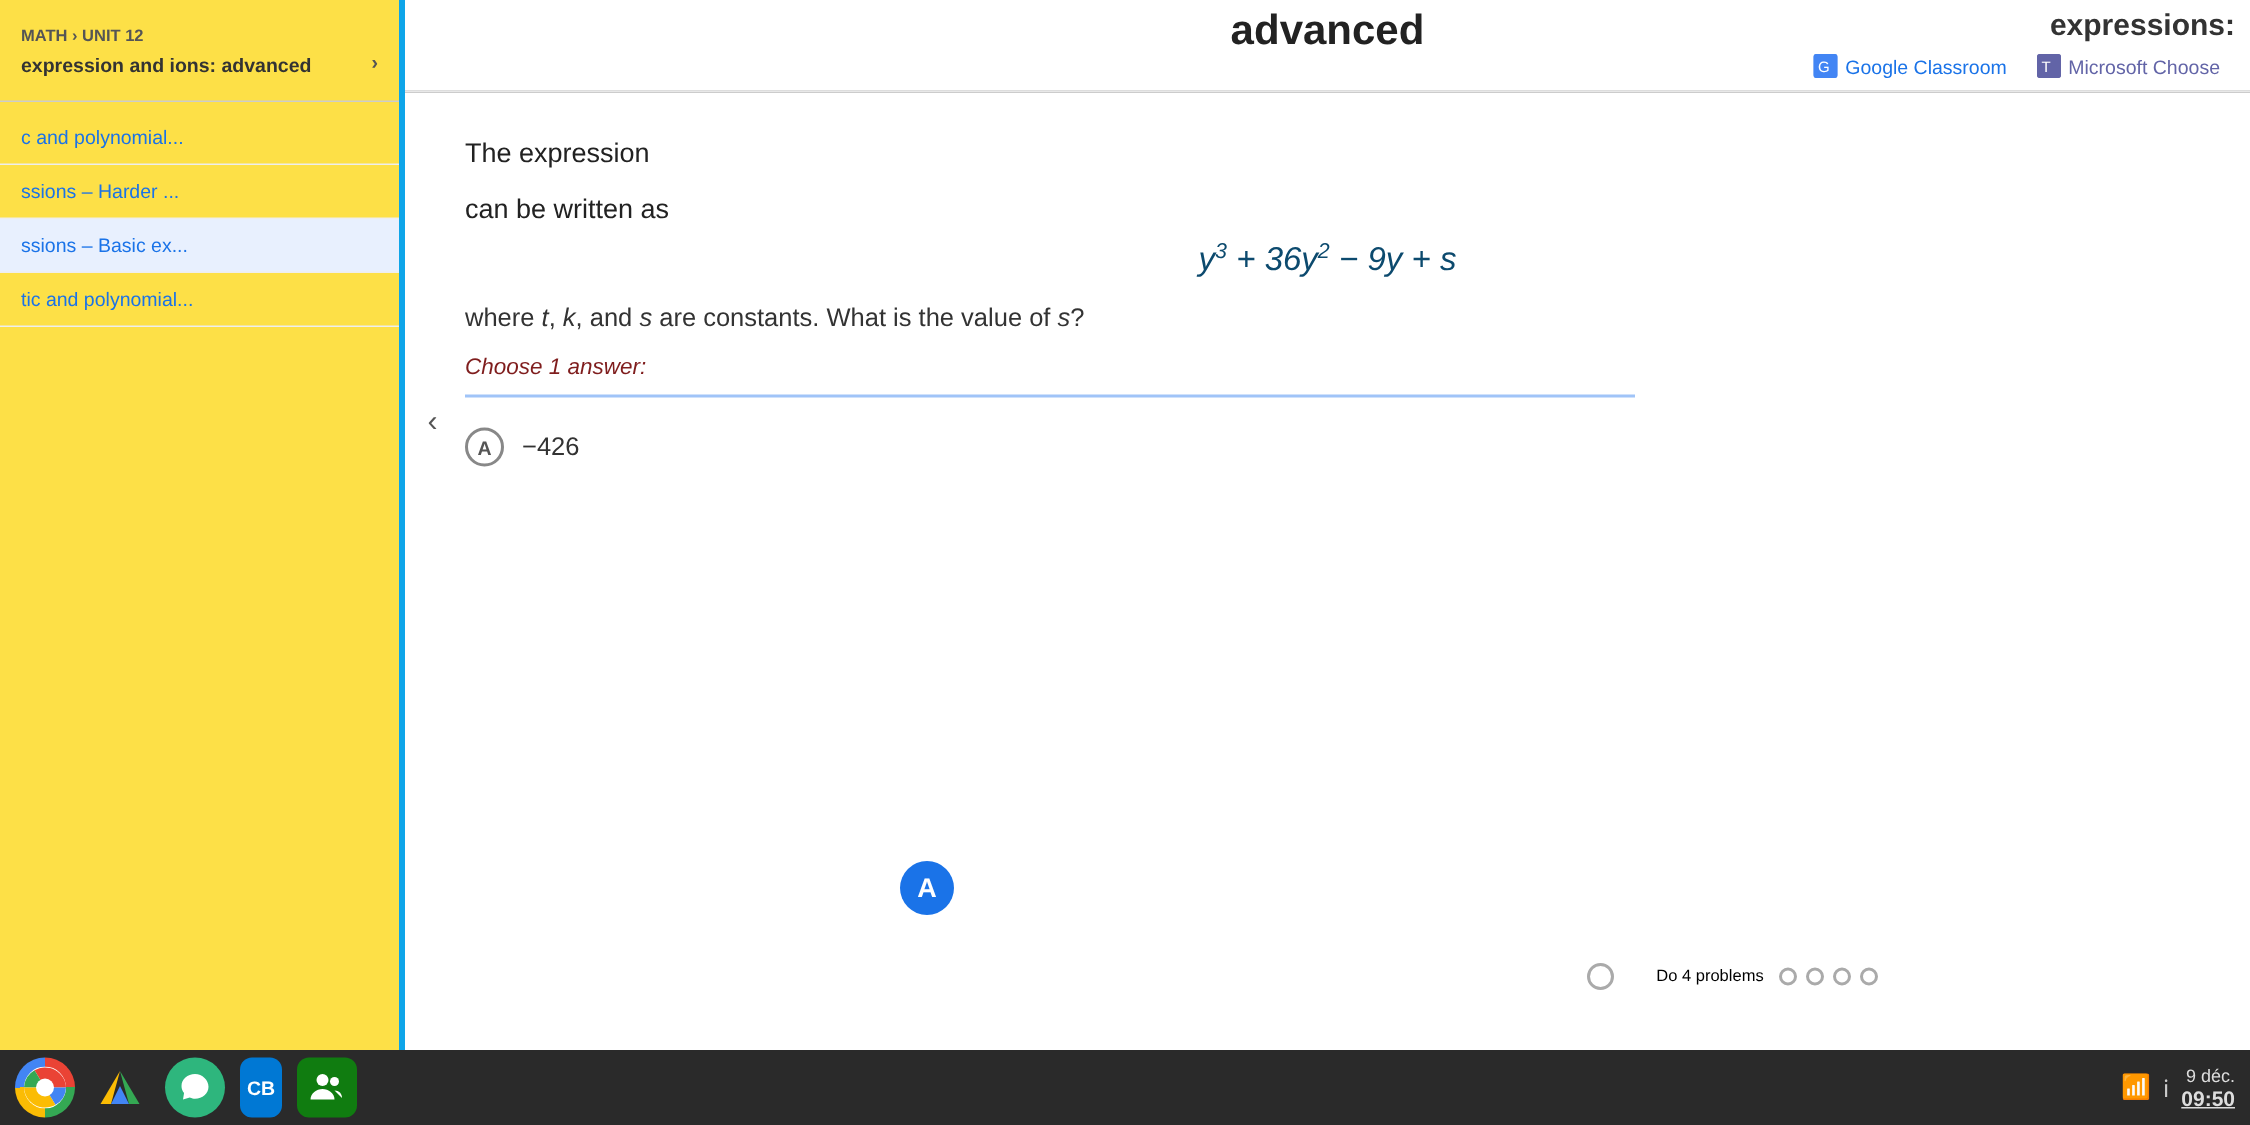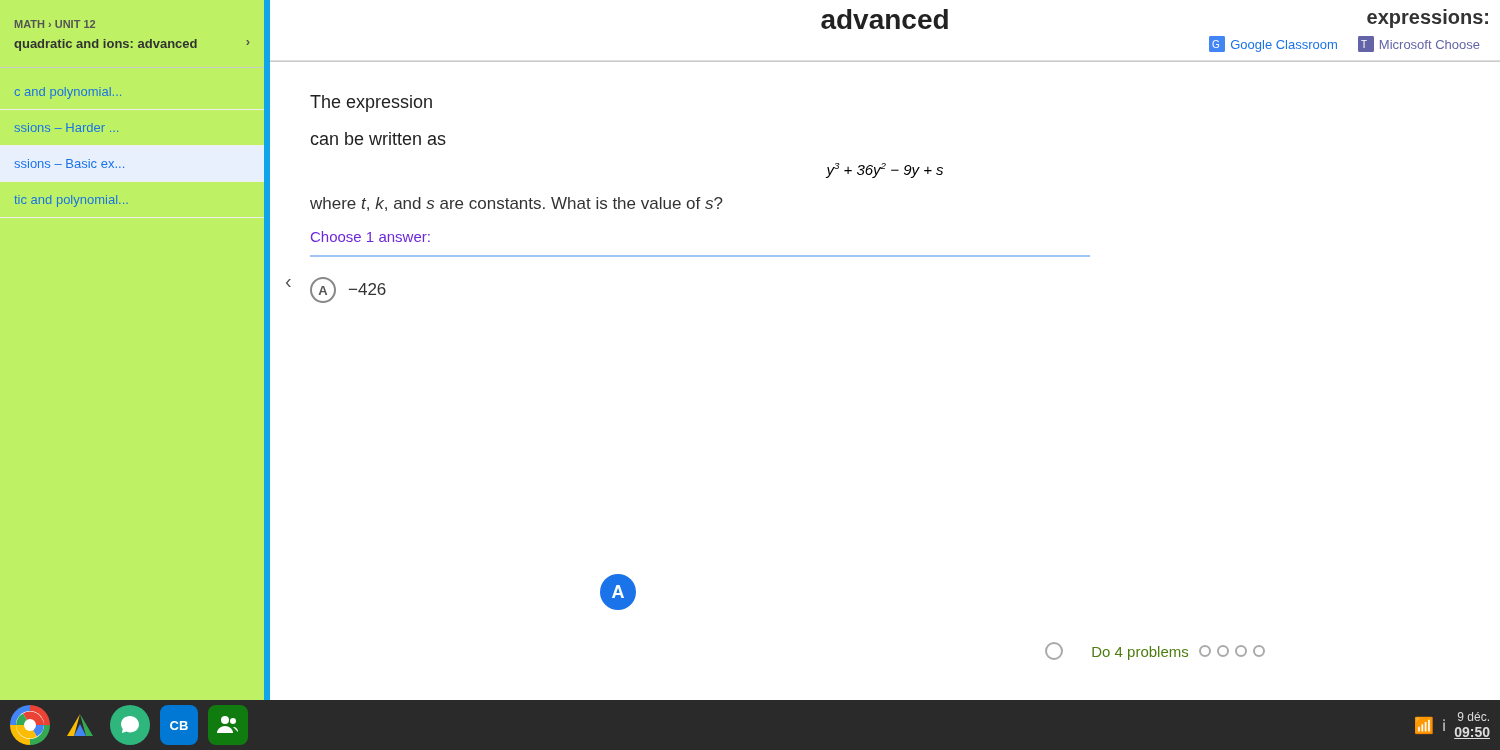--- a/index.html
+++ b/index.html
@@ -11,22 +11,22 @@
       background: #e8e8e8;
       position: relative;
     }
 
     
     .sidebar {
       position: absolute;
       left: 0; top: 0;
       width: 270px;
       height: 710px;
-      background: #bef264;
-      border-right: 6px solid #0ea5e9;
+      background: #fde047;
+      border-right: 4px solid #0ea5e9;
       padding: 10px 0;
     }
     .sidebar-breadcrumb {
       font-size: 11px;
       color: #555;
       padding: 8px 14px 4px 14px;
       font-weight: bold;
     }
     .sidebar-title {
       font-size: 13px;
@@ -135,34 +135,35 @@
       margin: 12px 0;
       font-style: italic;
     }
     .can-be-written {
       font-size: 18px;
       color: #222;
       margin: 16px 0 10px 0;
     }
     .math-formula2 {
       text-align: center;
-      font-size: 15px;
-      color: #000000;
+      font-size: 22px;
+      color: #0c4a6e;
       margin: 10px 0 16px 0;
       font-style: italic;
     }
     .where-text {
       font-size: 17px;
       color: #333;
       margin-bottom: 14px;
     }
     .choose-label {
       font-size: 15px;
-      color: #6d28d9;
+      color: #7f1d1d;
       margin-bottom: 10px;
+      font-style: italic;
     }
     .answer-divider {
       height: 2px;
       background: #a0c4f8;
       margin-bottom: 14px;
       width: 780px;
     }
     .answer-option {
       display: flex;
       align-items: center;
@@ -192,22 +193,22 @@
       left: 270px;
       width: 1230px;
       display: flex;
       align-items: center;
       justify-content: center;
       gap: 20px;
       padding: 10px 20px;
       background: #fff;
     }
     .progress-text {
-      font-size: 15px;
-      color: #4d7c0f;
+      font-size: 11px;
+      color: #000000;
       margin-left: 18px;
     }
     .progress-dots {
       display: flex;
       gap: 6px;
     }
     .progress-dot {
       width: 12px; height: 12px;
       border-radius: 50%;
       border: 2px solid #aaa;
@@ -287,21 +288,21 @@
       color: #333;
       padding-right: 10px;
     }
   </style>
 </head>
 <body>
 
 <div class="sidebar">
   <div class="sidebar-breadcrumb">MATH › UNIT 12</div>
   <div class="sidebar-title">
-    <span>quadratic and
+    <span>expression and
 ions: advanced</span>
     <span style="float:right; font-size:13px; color:#555; margin-top:-2px;">›</span>
   </div>
   <div class="sidebar-divider"></div>
   <div class="sidebar-item">
     <span>c and polynomial...</span>
   </div>
   <div class="sidebar-item">
     <span>ssions – Harder ...</span>
   </div>
@@ -406,21 +407,21 @@
       <polygon points="9,24 21,24 15,12" fill="#4285f4"></polygon>
     </svg>
   </div>
 
   <div class="taskbar-app" style="background:#2eb67d; border-radius:50%; width:40px;height:40px;display:flex;align-items:center;justify-content:center;">
     <svg width="22" height="22" viewBox="0 0 22 22" fill="white">
       <path d="M11 2C6 2 2 5.6 2 10c0 1.8.6 3.4 1.7 4.7L3 19l4.5-1.4C8.9 18.2 10 18.5 11 18.5c5 0 9-3.6 9-8s-4-8.5-9-8.5z"></path>
     </svg>
   </div>
 
-  <div class="taskbar-app" style="background:#0078d4; border-radius:8px; width:38px;height:40px;display:flex;align-items:center;justify-content:center;color:white;font-weight:bold;font-size:13px;">
+  <div class="taskbar-app" style="background:#0078d4; border-radius:8px; width:28px;height:40px;display:flex;align-items:center;justify-content:center;color:white;font-weight:bold;font-size:13px;">
     CB
   </div>
 
   <div class="taskbar-app" style="background:#107c10; border-radius:8px; width:40px;height:40px;display:flex;align-items:center;justify-content:center;">
     <svg width="24" height="24" viewBox="0 0 24 24" fill="white">
       <circle cx="9" cy="7" r="4"></circle>
       <path d="M1 20c0-4 4-7 8-7s8 3 8 7"></path>
       <circle cx="17" cy="8" r="3"></circle>
       <path d="M17 14c3 0 5 2 5 5"></path>
     </svg>

